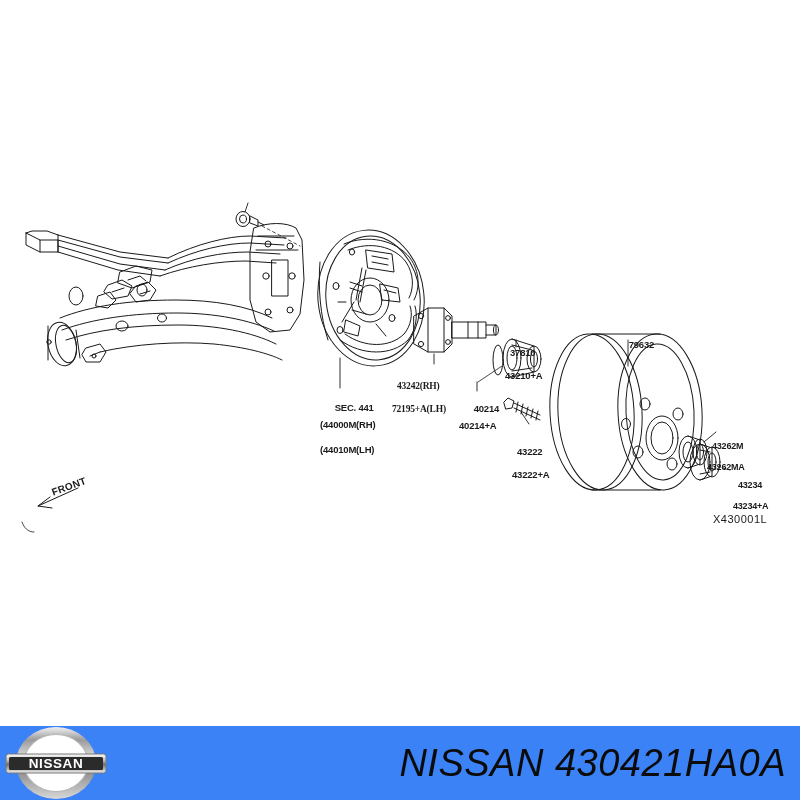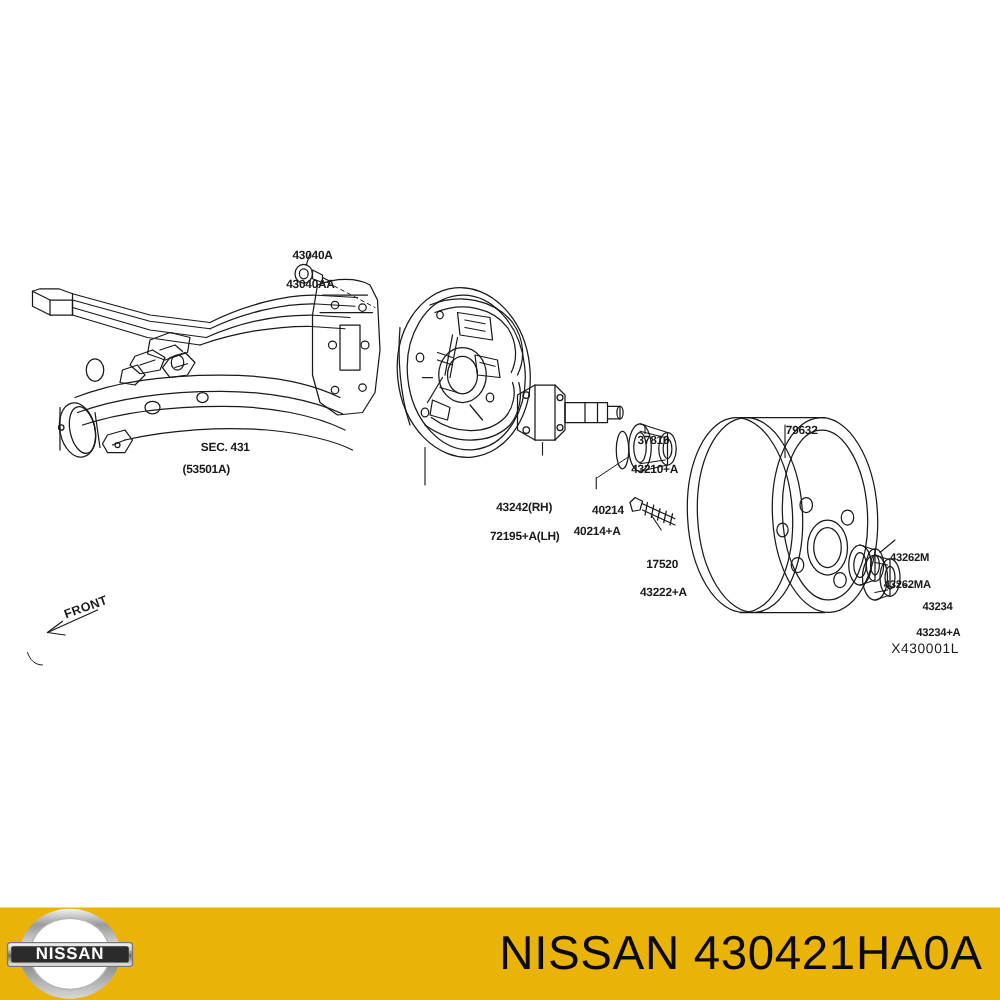--- a/index.html
+++ b/index.html
@@ -75,40 +75,41 @@
     color: #1a1a1a;
     letter-spacing: 0.5px;
   }
   
   #footer {
     position: absolute;
     left: 0;
     top: 726px;
     width: 800px;
     height: 74px;
-    background: #eab308;
+    background: #3b82f6;
     display: flex;
     align-items: center;
   }
   #footer-logo {
     position: relative;
     width: 118px;
     height: 74px;
     flex: 0 0 118px;
   }
   #footer-title {
     flex: 1 1 auto;
     text-align: right;
     padding-right: 14px;
     font-family: "Liberation Sans", sans-serif;
     font-size: 38px;
     font-weight: 400;
     color: #0b0b0b;
     letter-spacing: 0.5px;
     white-space: nowrap;
+    font-style: italic;
   }
 </style>
 </head>
 <body>
 
 <div id="page">
 
   <div id="diagram-area">
 
     <svg id="diagram-svg" viewBox="0 0 800 726">
@@ -307,48 +308,45 @@
 
         <g>
           <path d="M78 488 L38 506"></path>
           <path d="M50 497 L38 506 L52 508"></path>
           <path d="M22 522 C24 528, 28 532, 34 532" stroke-width="0.8"></path>
         </g>
 
       </g>
     </svg>
 
-    <div class="callout overlap" style="left:229px; top:182px;">
-      <span class="l1">43040A</span>
-      <span class="l2">43040AA</span>
-    </div>
-
-    <div class="callout" style="left:146px; top:345px;">
-      <span>SEC. 431</span>
-      <span class="l2">(53501A)</span>
-    </div>
-
-
-    <div class="callout overlap" style="left:392px; top:384px;">
+
+
+    <div class="callout" style="left:320px; top:394px;">
+      <span>SEC. 441</span>
+      <span class="l2">(44000M(RH)</span>
+      <span class="l2">(44010M(LH)</span>
+    </div>
+
+    <div class="callout overlap" style="left:392px; top:364px;font-family:Liberation Serif, serif;">
       <span class="l1">43242(RH)</span>
       <span class="l2">72195+A(LH)</span>
     </div>
 
     <div class="callout overlap" style="left:505px; top:330px;">
       <span class="l1">37810</span>
       <span class="l2">43210+A</span>
     </div>
 
     <div class="callout" style="left:459px; top:395px;">
       <span>40214</span>
       <span class="l2">40214+A</span>
     </div>
 
     <div class="callout overlap" style="left:512px; top:429px;">
-      <span class="l1">17520</span>
+      <span class="l1">43222</span>
       <span class="l2">43222+A</span>
     </div>
 
     <div class="callout" style="left:614px; top:331px;">
       <span>79632</span>
     </div>
 
     <div class="callout overlap small" style="left:707px; top:425px;">
       <span class="l1">43262M</span>
       <span class="l2">43262MA</span>

